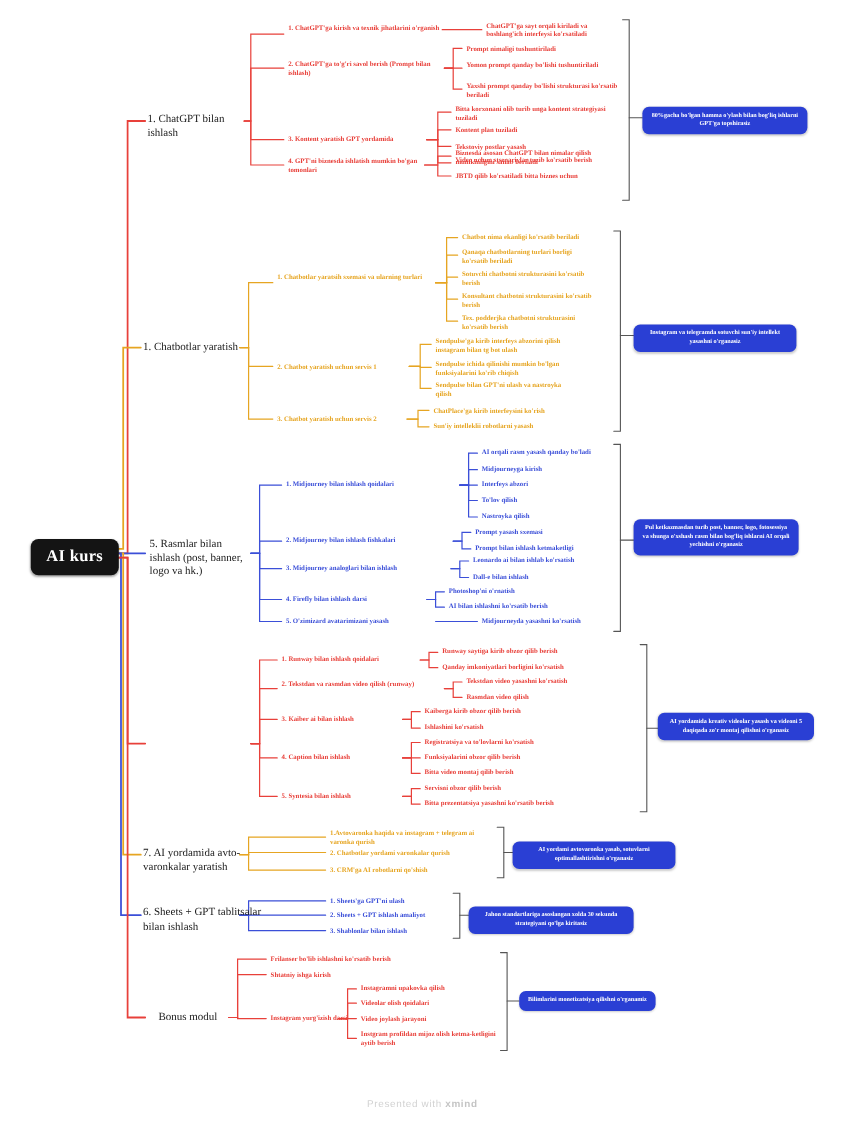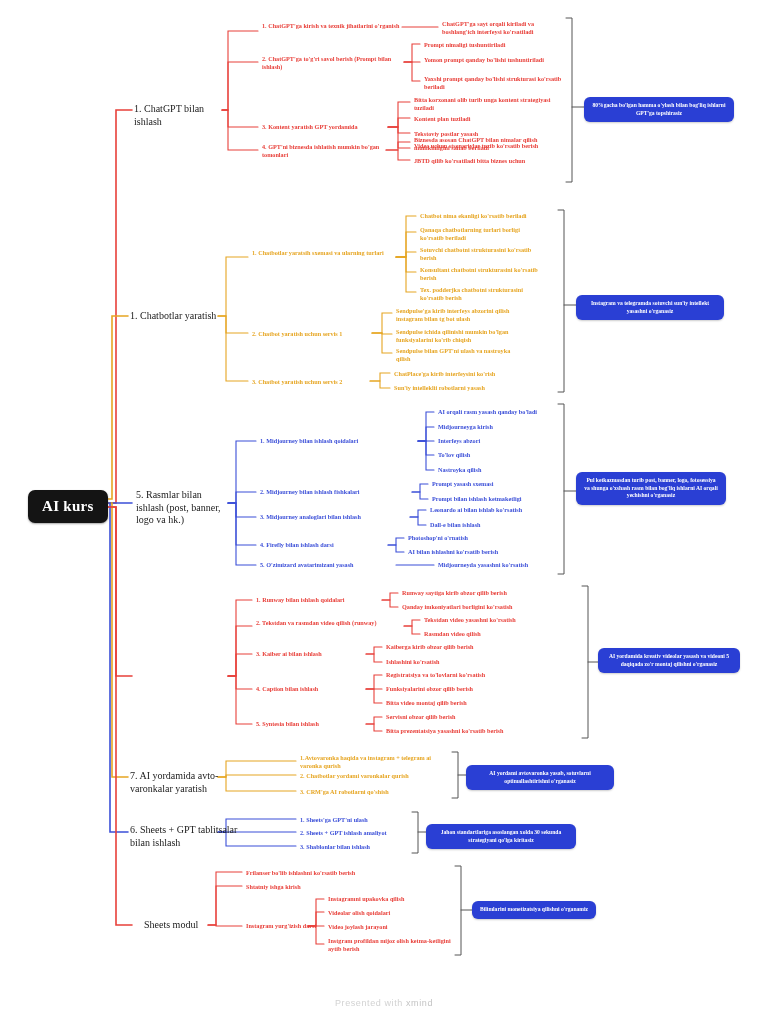--- a/index.html
+++ b/index.html
@@ -66,21 +66,21 @@
   
   .footer{
     position:absolute;
     left:0;right:0;bottom:16px;
     text-align:center;
     font-family:"Liberation Sans", sans-serif;
     font-size:9px;
     color:#d2d2d2;
     letter-spacing:.6px;
   }
-  .footer b{color:#c4c4c4;font-weight:normal;}
+  .footer b{color:#c4c4c4;font-weight:bold;}
 </style>
 </head>
 <body>
 
 <div class="canvas">
 
   <svg class="wires" viewBox="0 0 768 1024">
     <g fill="none" stroke-linecap="round">
 
       <path d="M108 503 L116 503 L116 110 L132 110" stroke="#e8403a" stroke-width="1.6"></path>
@@ -322,21 +322,21 @@
   <div class="summary" style="left:466px;top:765px;width:148px;">AI yordami avtovaronka yasab, sotuvlarni optimallashtirishni o'rganasiz</div>
 
   <div class="l1" style="left:130px;top:824px;width:114px;">6. Sheets + GPT tablitsalar bilan ishlash</div>
 
   <div class="l2 c-blue" style="left:300px;top:816px;width:120px;">1. Sheets'ga GPT'ni ulash</div>
   <div class="l2 c-blue" style="left:300px;top:829px;width:126px;">2. Sheets + GPT ishlash amaliyot</div>
   <div class="l2 c-blue" style="left:300px;top:843px;width:120px;">3. Shablonlar bilan ishlash</div>
 
   <div class="summary" style="left:426px;top:824px;width:150px;">Jahon standartlariga asoslangan xolda 30 sekunda strategiyani qo'lga kiritasiz</div>
 
-  <div class="l1" style="left:144px;top:919px;width:90px;">Sheets modul</div>
+  <div class="l1" style="left:144px;top:919px;width:90px;">Bonus modul</div>
 
   <div class="l2 c-red" style="left:246px;top:869px;width:140px;">Frilanser bo'lib ishlashni ko'rsatib berish</div>
   <div class="l2 c-red" style="left:246px;top:883px;width:120px;">Shtatniy ishga kirish</div>
   <div class="l2 c-red" style="left:246px;top:922px;width:118px;">Instagram yurg'izish darsi</div>
 
   <div class="l3 c-red" style="left:328px;top:895px;width:130px;">Instagramni upakovka qilish</div>
   <div class="l3 c-red" style="left:328px;top:909px;width:130px;">Videolar olish qoidalari</div>
   <div class="l3 c-red" style="left:328px;top:923px;width:130px;">Video joylash jarayoni</div>
   <div class="l3 c-red" style="left:328px;top:937px;width:124px;">Instgram profildan mijoz olish ketma-ketligini aytib berish</div>
 

